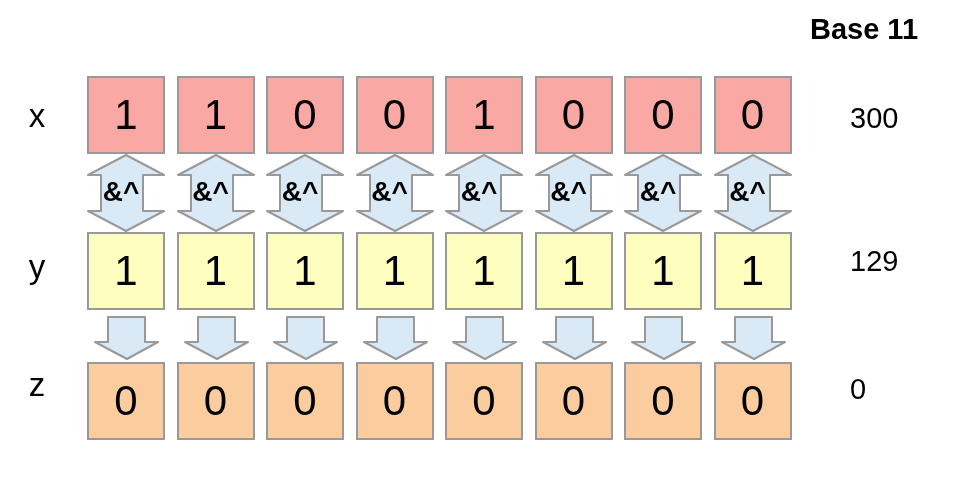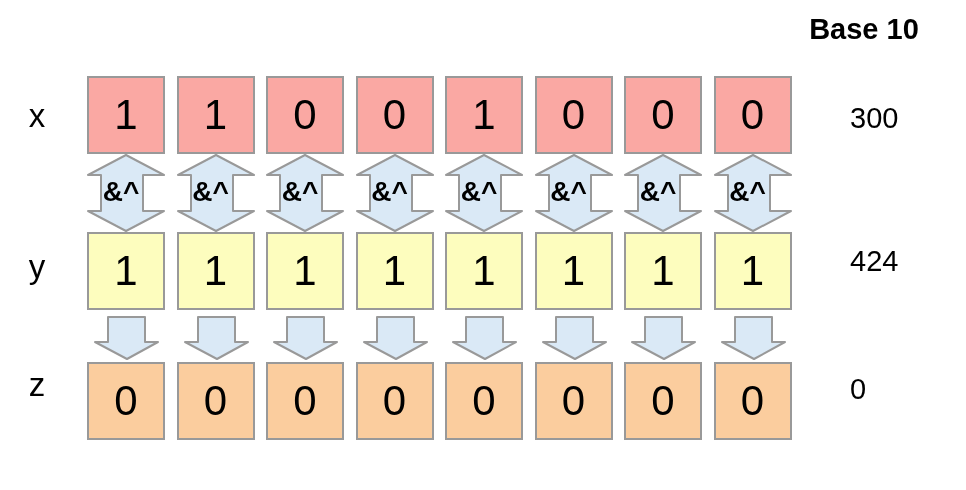--- a/index.html
+++ b/index.html
@@ -60,21 +60,21 @@
   }
   .down-row{position:absolute;left:87px;top:316px;display:flex;gap:11.5px;}
   .down-cell{width:78px;height:45px;}
   .down-cell svg{display:block;}
 </style>
 </head>
 <body>
 
 <div class="stage">
 
-  <div class="base10-header">Base 10</div>
+  <div class="base10-header">Base 11</div>
 
   <div class="row-label label-x">x</div>
   <div class="row-label label-y">y</div>
   <div class="row-label label-z">z</div>
 
   <div class="bits-row row-x">
     <div class="cell cell-x">1</div>
     <div class="cell cell-x">1</div>
     <div class="cell cell-x">0</div>
     <div class="cell cell-x">0</div>
@@ -194,16 +194,16 @@
     <div class="cell cell-z">0</div>
     <div class="cell cell-z">0</div>
     <div class="cell cell-z">0</div>
     <div class="cell cell-z">0</div>
     <div class="cell cell-z">0</div>
     <div class="cell cell-z">0</div>
     <div class="cell cell-z">0</div>
   </div>
 
   <div class="base10-value" style="position:absolute;left:850px;top:104px;font-size:29px;line-height:29px;">300</div>
-  <div class="base10-value" style="position:absolute;left:850px;top:247px;font-size:29px;line-height:29px;">424</div>
+  <div class="base10-value" style="position:absolute;left:850px;top:247px;font-size:29px;line-height:29px;">129</div>
   <div class="base10-value" style="position:absolute;left:850px;top:375px;font-size:29px;line-height:29px;">0</div>
 
 </div>
 
 </body></html>

